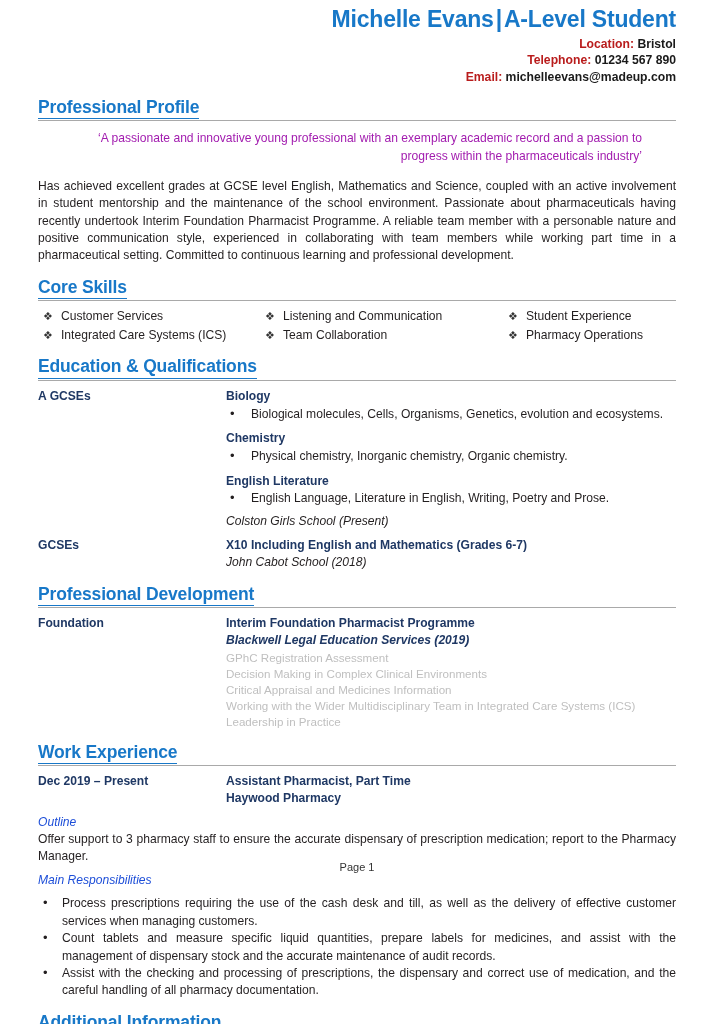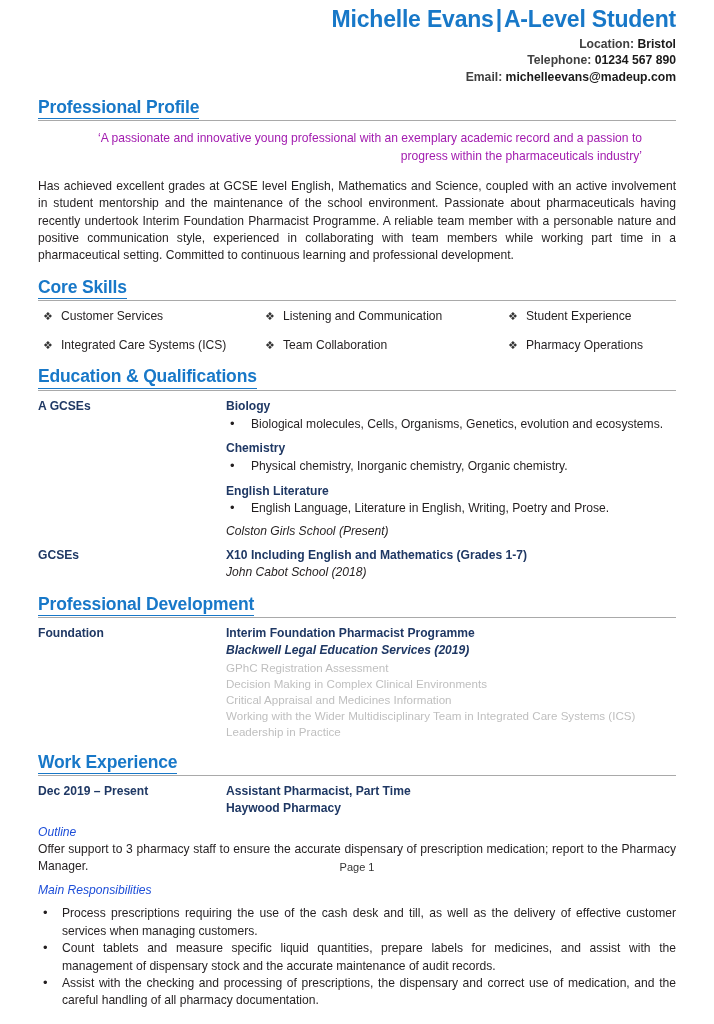--- a/index.html
+++ b/index.html
@@ -34,21 +34,21 @@
     line-height: 1.18;
     white-space: nowrap;
   }
   .name-sep { font-weight: bold; color: #1878c8; padding: 0 2px; }
   .contact-block {
     text-align: right;
     margin-top: 3px;
     line-height: 1.34;
   }
   .contact-row { font-size: 12.2px; white-space: nowrap; }
-  .contact-label { color: #404040; font-weight: bold; margin-top: 28px; }
+  .contact-label { color: #b91c1c; font-weight: bold; margin-top: 28px; }
   .contact-value { color: #1a1a1a; font-weight: bold; }
 
   
   .section-head {
     margin-top: 13px;
     border-bottom: 1.6px solid #a9a9a9;
     padding-bottom: 1px;
     line-height: 1.1;
   }
   .section-head .title {
@@ -75,21 +75,21 @@
     font-size: 12.1px;
     line-height: 1.44;
     color: #231f20;
   }
 
   
   .skills-grid {
     margin-top: 7px;
     display: grid;
     grid-template-columns: 222px 243px 1fr;
-    row-gap: 11px;
+    row-gap: 1px;
     padding-left: 5px;
   }
   .skill {
     font-size: 12.1px;
     line-height: 1.46;
     color: #231f20;
     white-space: nowrap;
   }
   .skill .dia {
     display: inline-block;
@@ -249,21 +249,21 @@
       <div class="dot-item"><span class="dot">•</span><span>Physical chemistry, Inorganic chemistry, Organic chemistry.</span></div>
       <div class="subhead spaced">English Literature</div>
       <div class="dot-item"><span class="dot">•</span><span>English Language, Literature in English, Writing, Poetry and Prose.</span></div>
       <div class="italic-sub">Colston Girls School (Present)</div>
     </div>
   </div>
 
   <div class="row">
     <div class="row-label">GCSEs</div>
     <div class="row-body">
-      <div class="subhead">X10 Including English and Mathematics (Grades 1-7)</div>
+      <div class="subhead">X10 Including English and Mathematics (Grades 6-7)</div>
       <div class="italic-line">John Cabot School (2018)</div>
     </div>
   </div>
 
   <div class="section-head">
     <span class="title">Professional Development</span>
   </div>
   <div class="row">
     <div class="row-label">Foundation</div>
     <div class="row-body">

